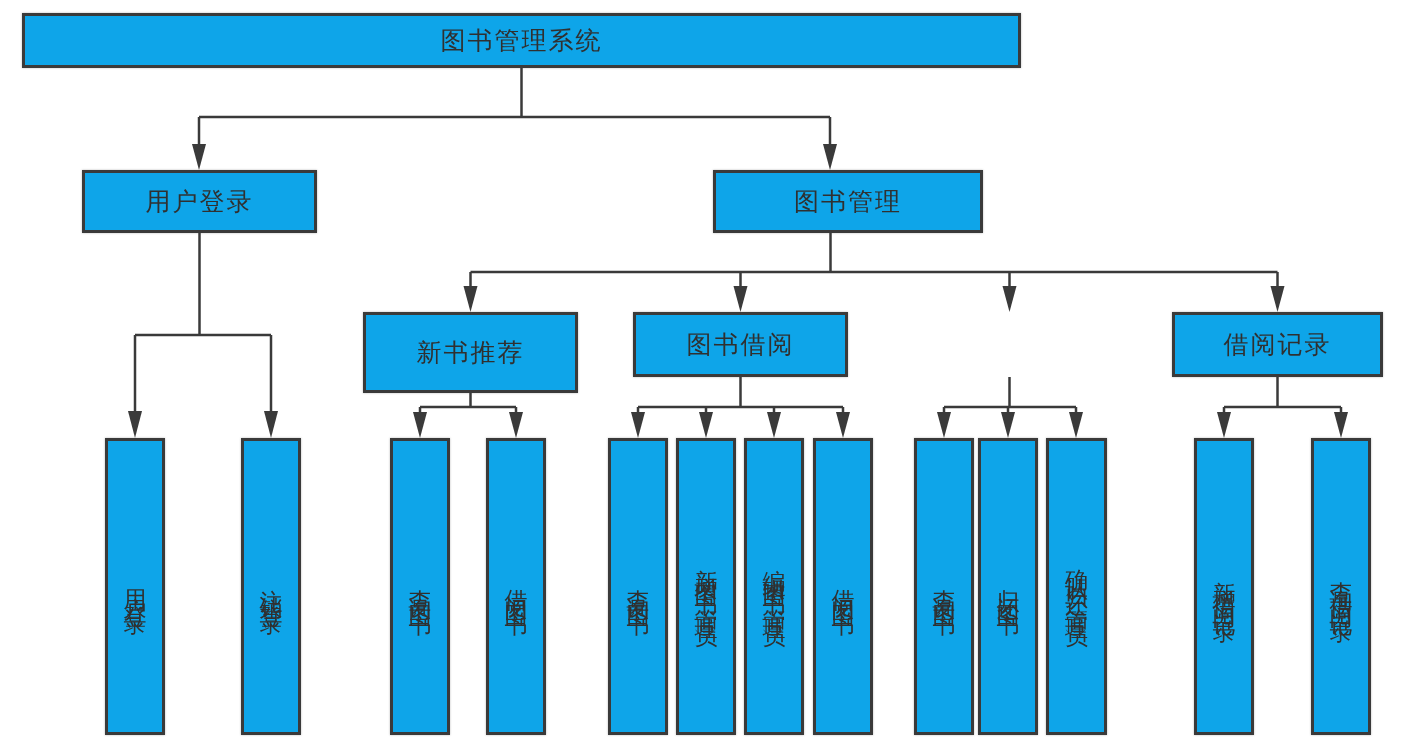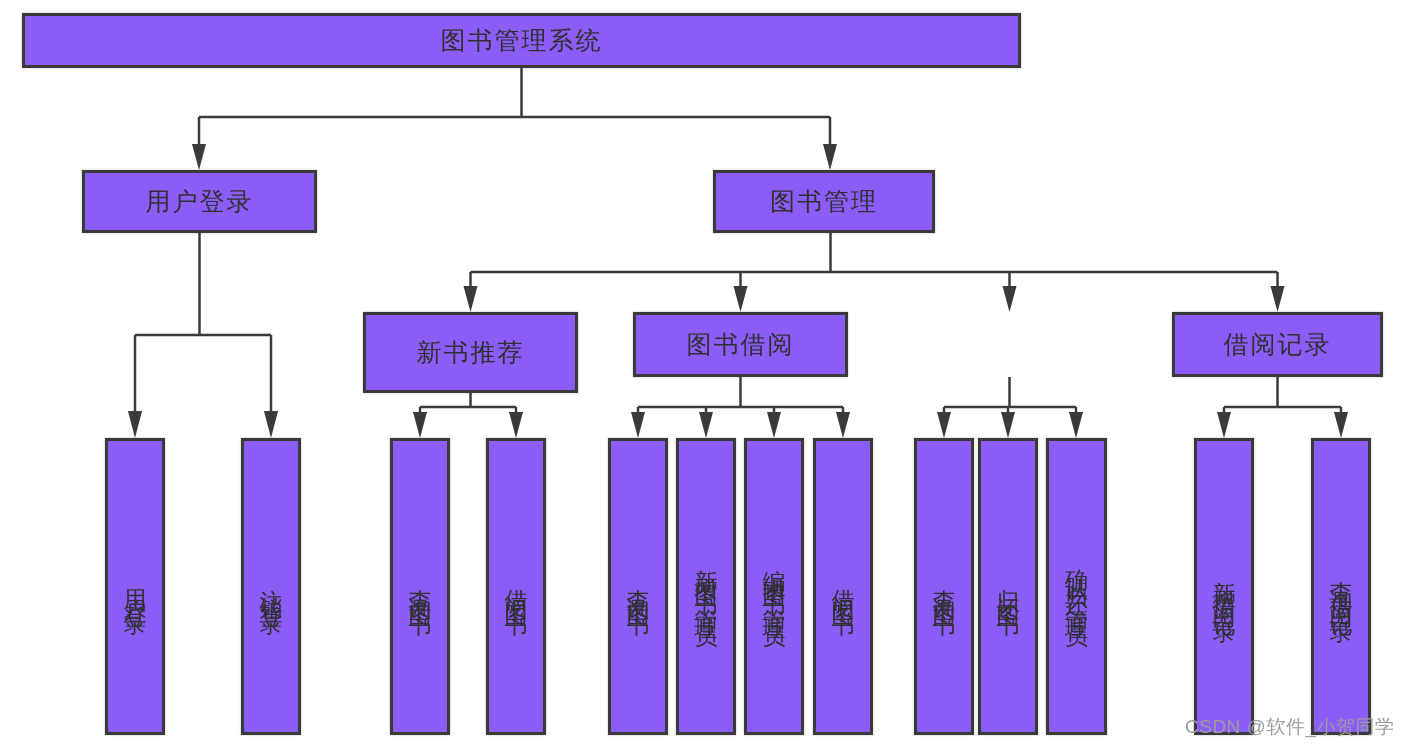--- a/index.html
+++ b/index.html
@@ -2,21 +2,21 @@
 <html><head>
 <meta charset="utf-8">
 <style>
   html,body{margin:0;padding:0;background:#ffffff;}
   .stage{
     position:relative;width:1405px;height:747px;background:#ffffff;
     font-family:"Liberation Sans","DejaVu Sans",sans-serif;overflow:hidden;
   }
   .wires{position:absolute;left:0;top:0;z-index:1;}
   .hbox,.vbox{
-    position:absolute;box-sizing:border-box;background:#8b5cf6;
+    position:absolute;box-sizing:border-box;background:#0ea5e9;
     border:3px solid #3a3a3a;color:#303030;
     display:flex;align-items:center;justify-content:center;
     z-index:2;box-shadow:0 0 2px rgba(60,60,60,.35);
   }
   .hbox{font-size:25px;letter-spacing:2px;white-space:nowrap;}
   .vbox{width:60px;height:297px;font-size:23px;}
   .vbox .vtext{
     writing-mode:vertical-rl;text-orientation:mixed;
     letter-spacing:8px;line-height:1;white-space:nowrap;
   }
@@ -96,21 +96,21 @@
     </g>
   </svg>
 
   <div class="hbox" style="left:22px;top:13px;width:999px;height:55px;">
     <span>图书管理系统</span>
   </div>
 
   <div class="hbox" style="left:82px;top:170px;width:235px;height:63px;">
     <span>用户登录</span>
   </div>
-  <div class="hbox" style="left:713px;top:170px;width:222px;height:63px;">
+  <div class="hbox" style="left:713px;top:170px;width:270px;height:63px;">
     <span>图书管理</span>
   </div>
 
   <div class="hbox" style="left:363px;top:312px;width:215px;height:81px;">
     <span>新书推荐</span>
   </div>
   <div class="hbox" style="left:633px;top:312px;width:215px;height:65px;">
     <span>图书借阅</span>
   </div>
   <div class="hbox" style="left:1172px;top:312px;width:211px;height:65px;">
@@ -154,15 +154,14 @@
     <span class="vtext">确认归还（管理员）</span>
   </div>
 
   <div class="vbox" style="left:1194px;top:438px;">
     <span class="vtext">新增借阅记录</span>
   </div>
   <div class="vbox" style="left:1311px;top:438px;">
     <span class="vtext">查询借阅记录</span>
   </div>
 
-  <div class="watermark">CSDN @软件_小贺同学</div>
 
 </div>
 
 </body></html>

